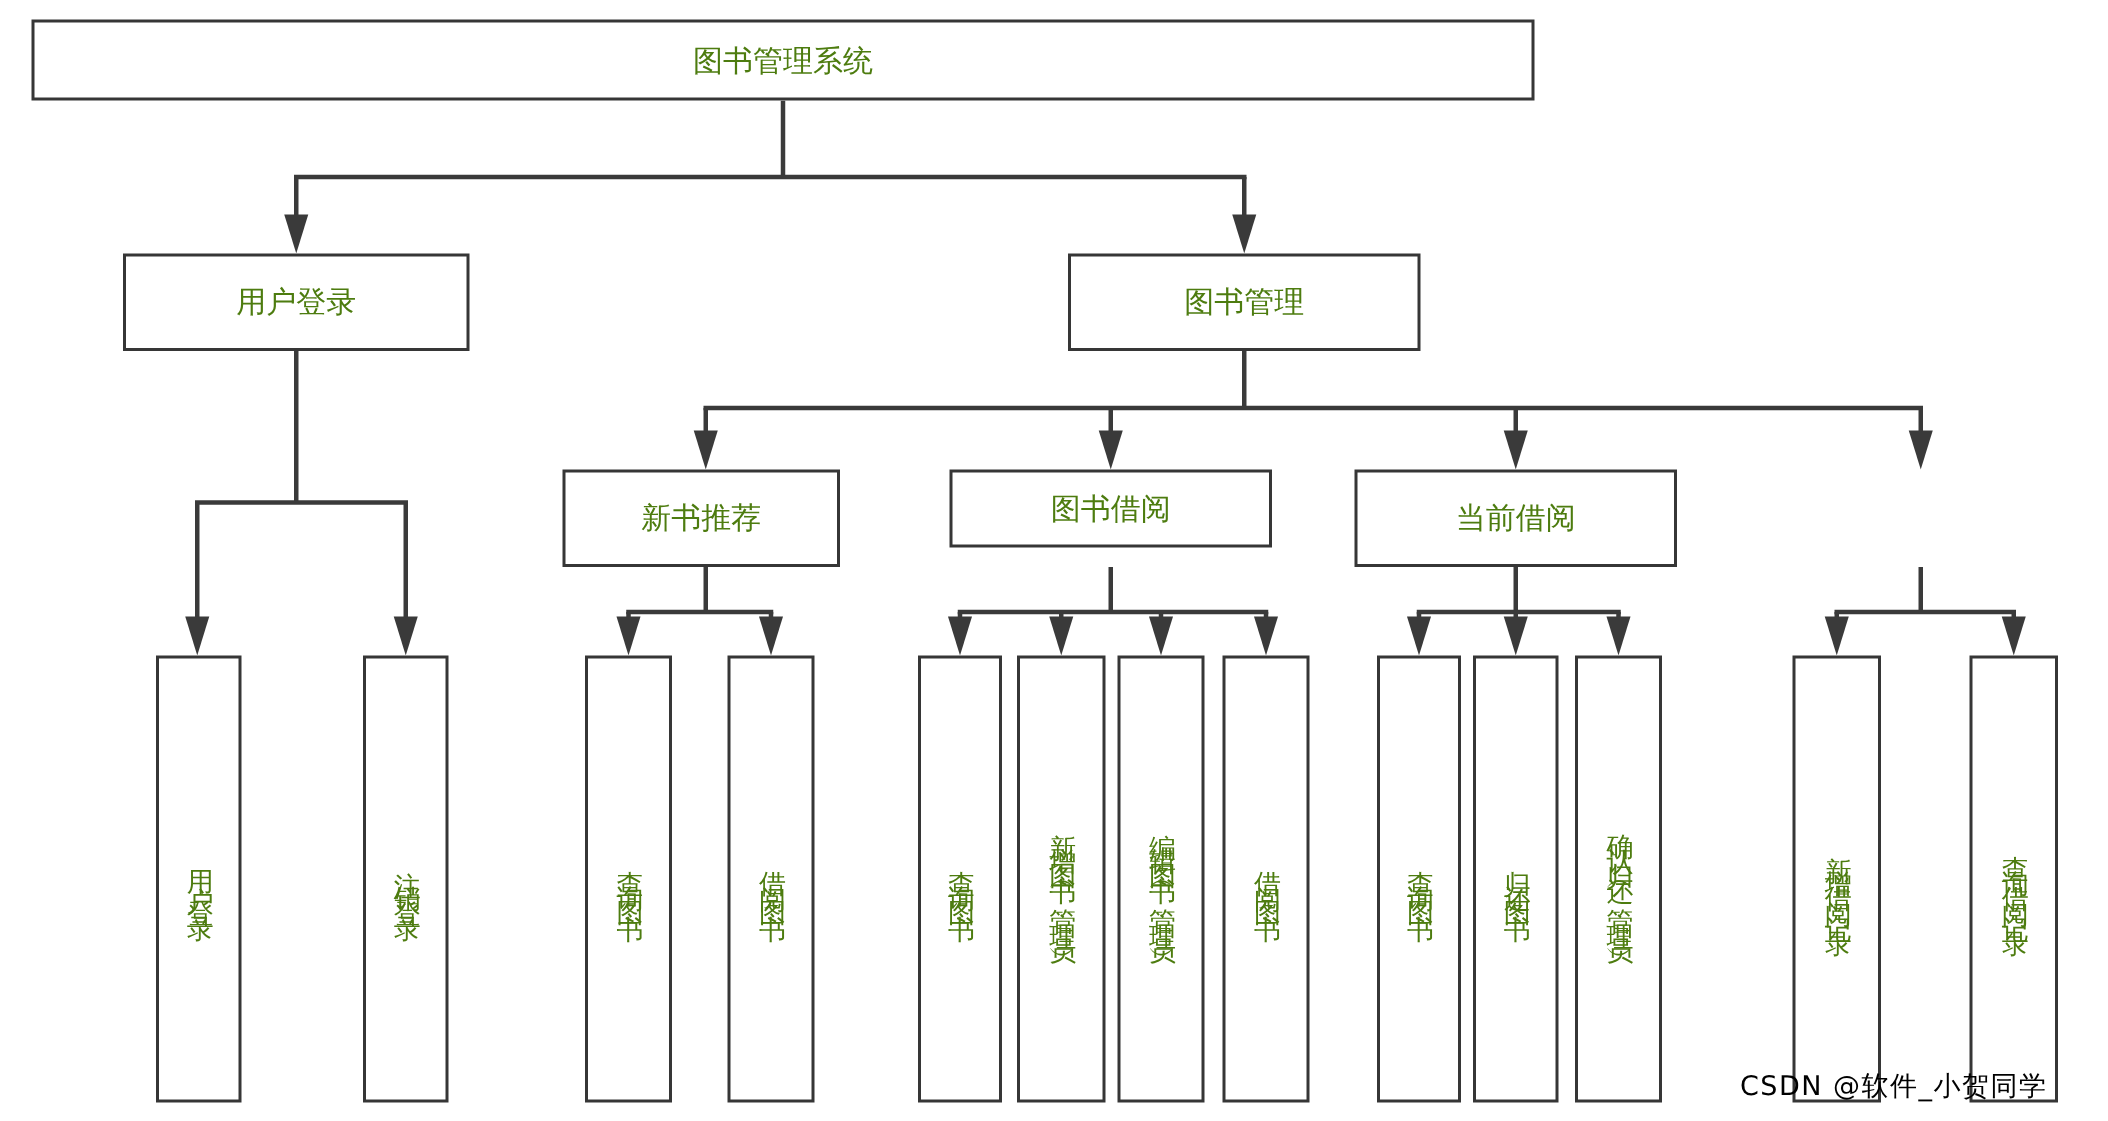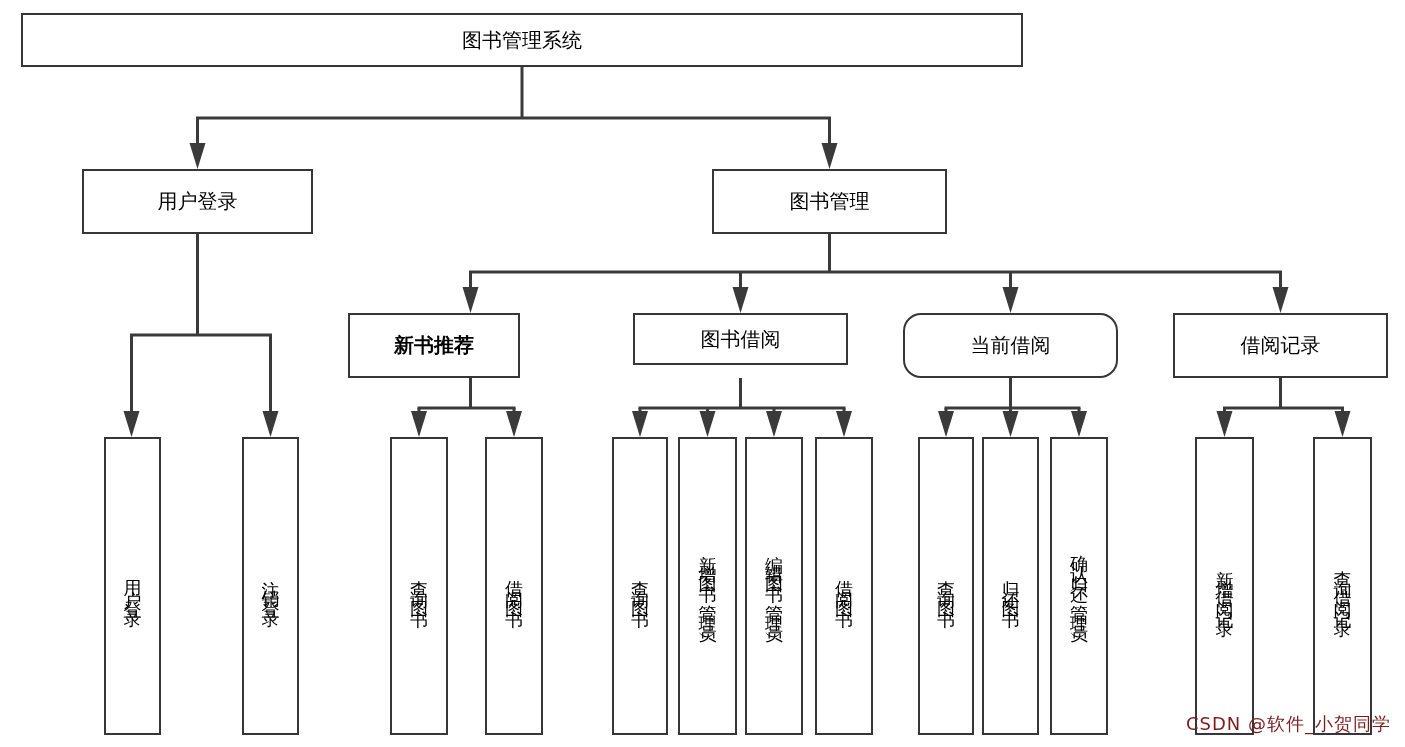--- a/index.html
+++ b/index.html
@@ -7,60 +7,60 @@
   .stage{position:relative;width:1405px;height:747px;background:#ffffff;overflow:hidden;}
   .connector-svg{position:absolute;left:0;top:0;width:1405px;height:747px;}
   .node{
     position:absolute;
     box-sizing:border-box;
     background:#ffffff;
     border:2px solid #363636;
     display:flex;
     align-items:center;
     justify-content:center;
-    color:#000000;
+    color:#4d7c0f;
     font-size:20px;
     white-space:nowrap;
   }
   .leaf{font-size:18px;}
   .leaf .vtext{
     writing-mode:vertical-rl;
     letter-spacing:10px;
     line-height:1;
     white-space:nowrap;
   }
   
   #node-root {left:21px;  top:13px;  width:1002px;height:54px;}
   #node-l2-0 {left:82px;  top:169px; width:231px; height:65px;}
   #node-l2-1 {left:712px; top:169px; width:235px; height:65px;font-family:Liberation Serif, serif;}
-  #node-l3-0 {left:348px; top:313px; width:172px; height:65px;font-weight:bold;}
+  #node-l3-0 {left:375px; top:313px; width:185px; height:65px;}
   #node-l3-1 {left:633px; top:313px; width:215px; height:52px;}
-  #node-l3-2 {left:903px; top:313px; width:215px; height:65px;border-radius:18px;}
+  #node-l3-2 {left:903px; top:313px; width:215px; height:65px;}
   #node-l3-3 {left:1173px;top:313px; width:215px; height:65px;}
   
   .leaf{top:437px;height:298px;}
   #leaf-0 {left:104px; width:57px;}
   #leaf-1 {left:242px; width:57px;}
   #leaf-2 {left:390px; width:58px;}
   #leaf-3 {left:485px; width:58px;}
   #leaf-4 {left:612px; width:56px;}
   #leaf-5 {left:678px; width:59px;}
   #leaf-6 {left:745px; width:58px;}
   #leaf-7 {left:815px; width:58px;}
   #leaf-8 {left:918px; width:56px;}
   #leaf-9 {left:982px; width:57px;}
   #leaf-10{left:1050px;width:58px;}
   #leaf-11{left:1195px;width:59px;}
   #leaf-12{left:1313px;width:59px;}
   .watermark{
     position:absolute;
-    left:1186px;
+    left:1160px;
     top:712px;
     font-size:18px;
-    color:#7f1d1d;
+    color:#000000;
     letter-spacing:1px;
     z-index:5;
     white-space:nowrap;
   }
 </style>
 </head>
 <body>
 
 <div class="stage">
 
@@ -120,21 +120,20 @@
     </svg>
 
   <div class="node" id="node-root">图书管理系统</div>
 
   <div class="node" id="node-l2-0">用户登录</div>
   <div class="node" id="node-l2-1">图书管理</div>
 
   <div class="node" id="node-l3-0">新书推荐</div>
   <div class="node" id="node-l3-1">图书借阅</div>
   <div class="node" id="node-l3-2">当前借阅</div>
-  <div class="node" id="node-l3-3">借阅记录</div>
 
   <div class="node leaf" id="leaf-0">
       <span class="vtext">用户登录</span>
     </div>
   <div class="node leaf" id="leaf-1">
       <span class="vtext">注销登录</span>
     </div>
   <div class="node leaf" id="leaf-2">
       <span class="vtext">查询图书</span>
     </div>

